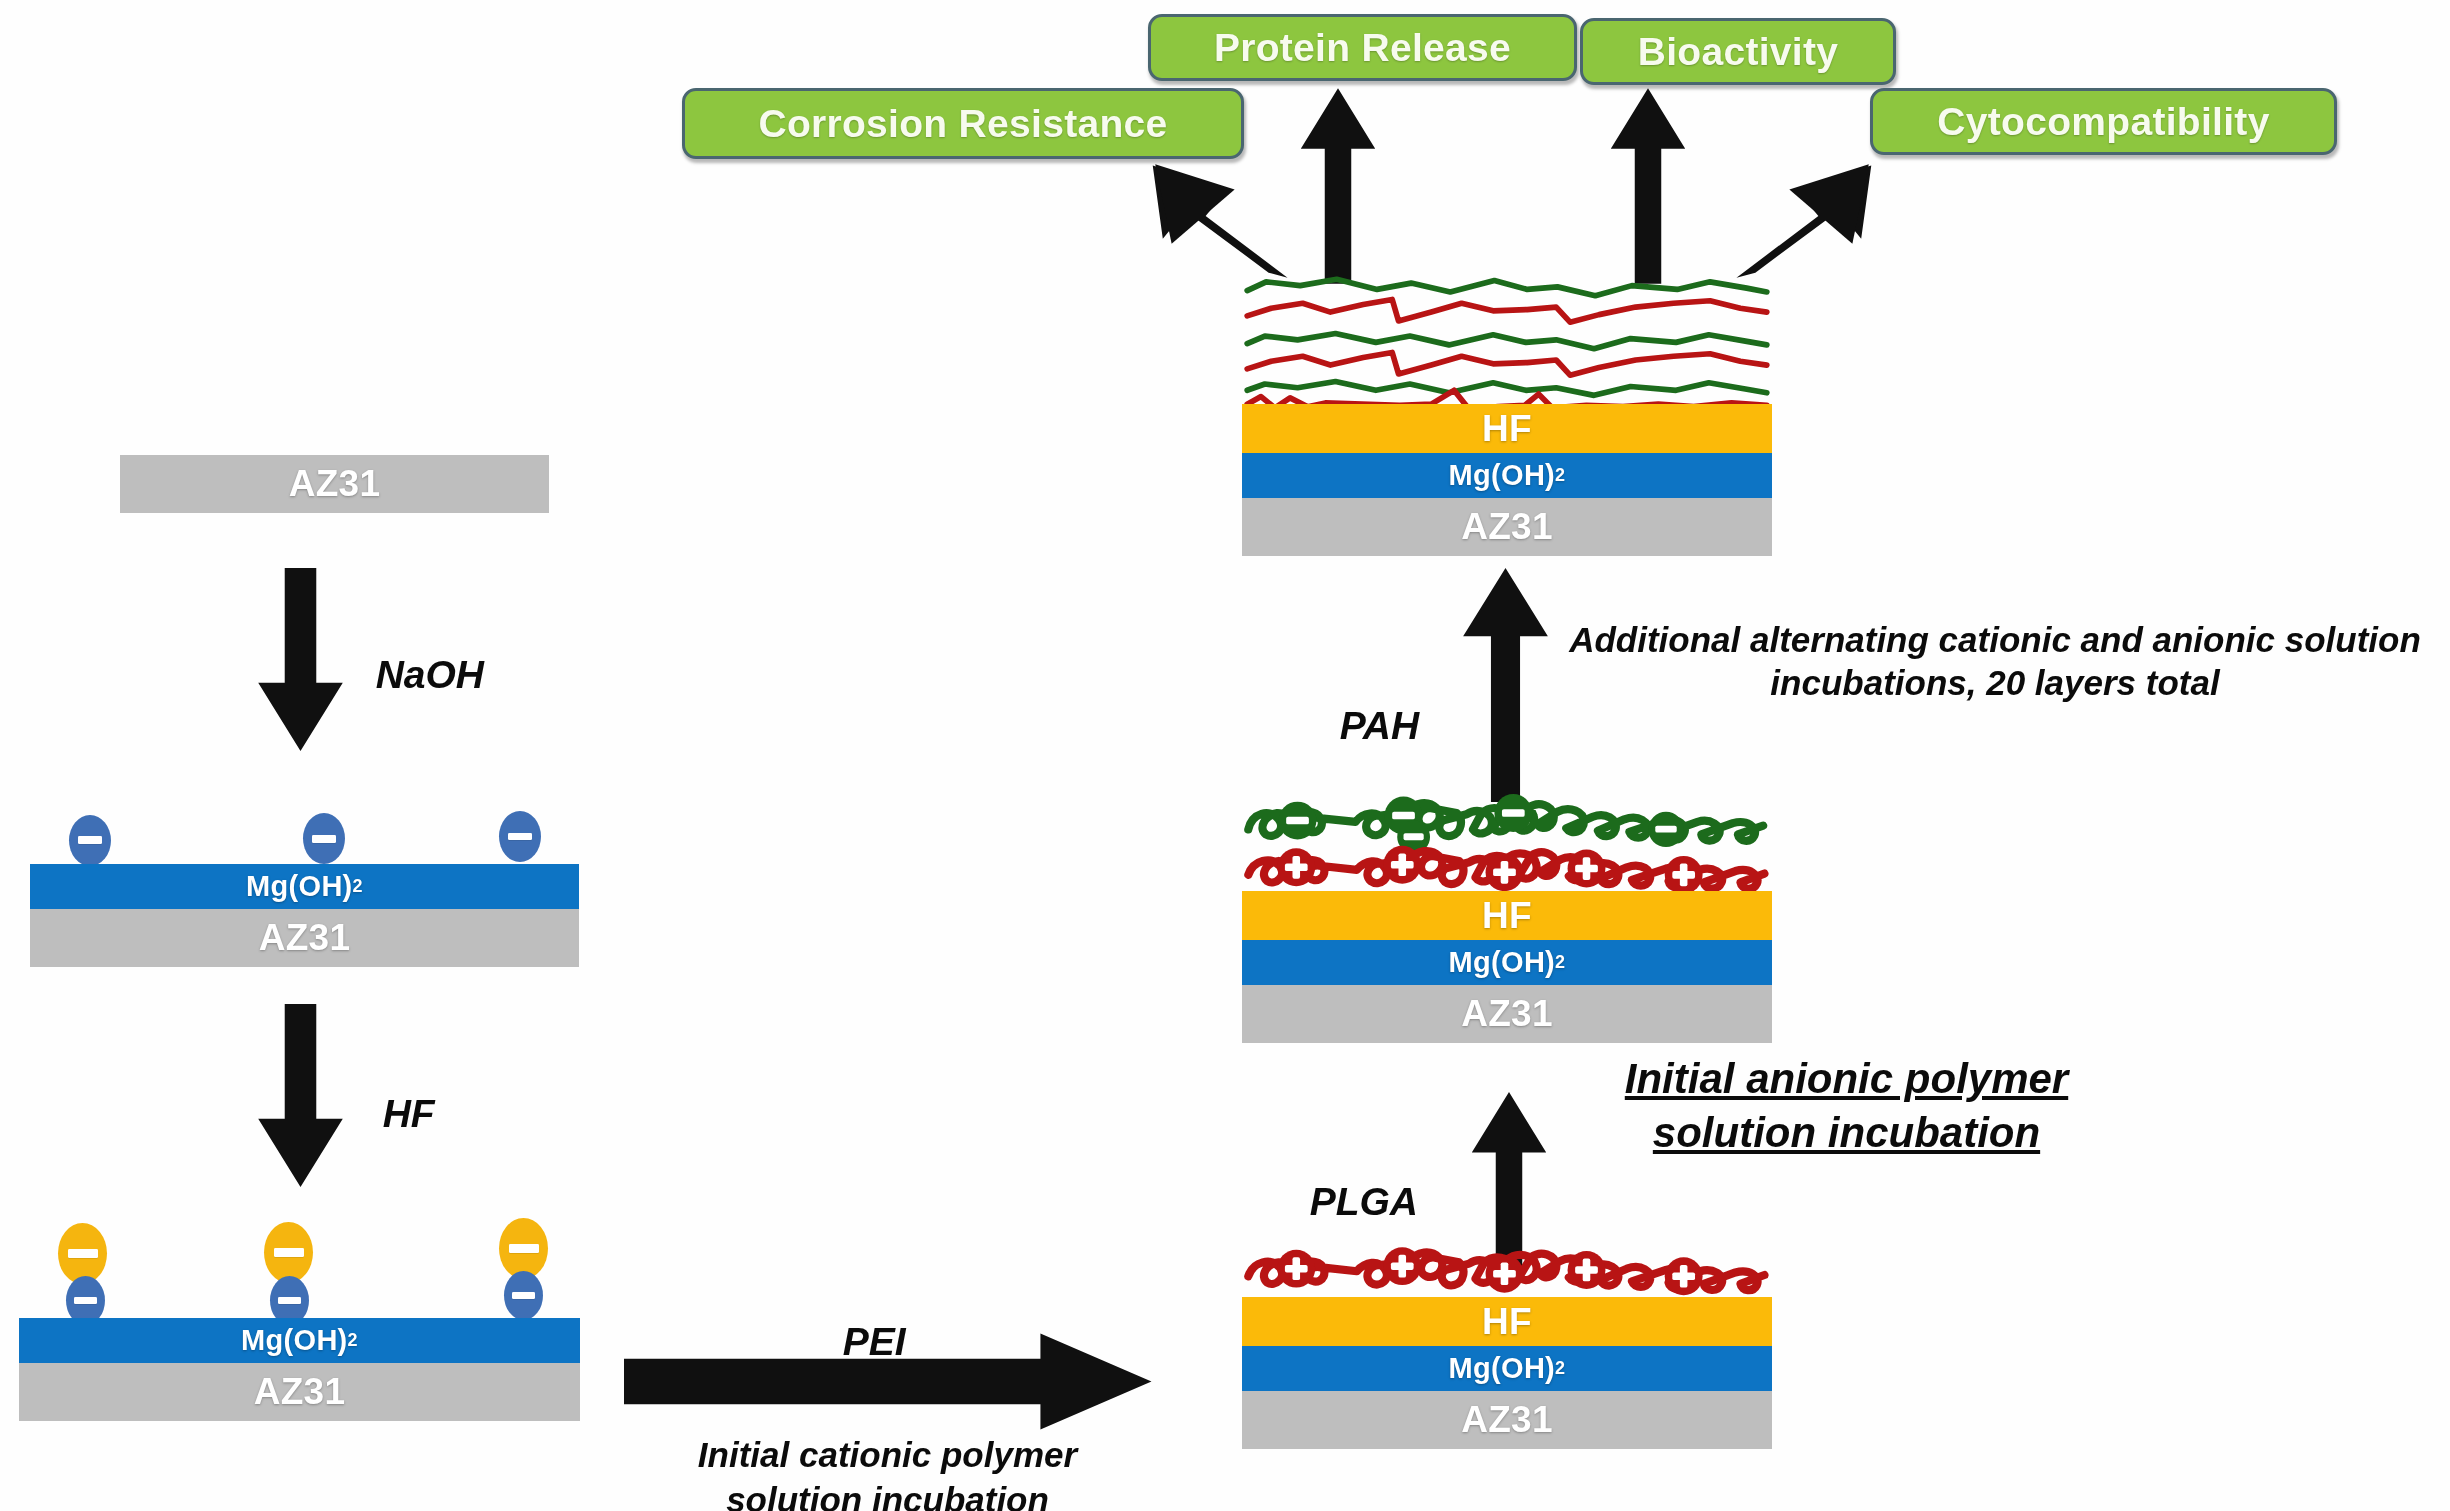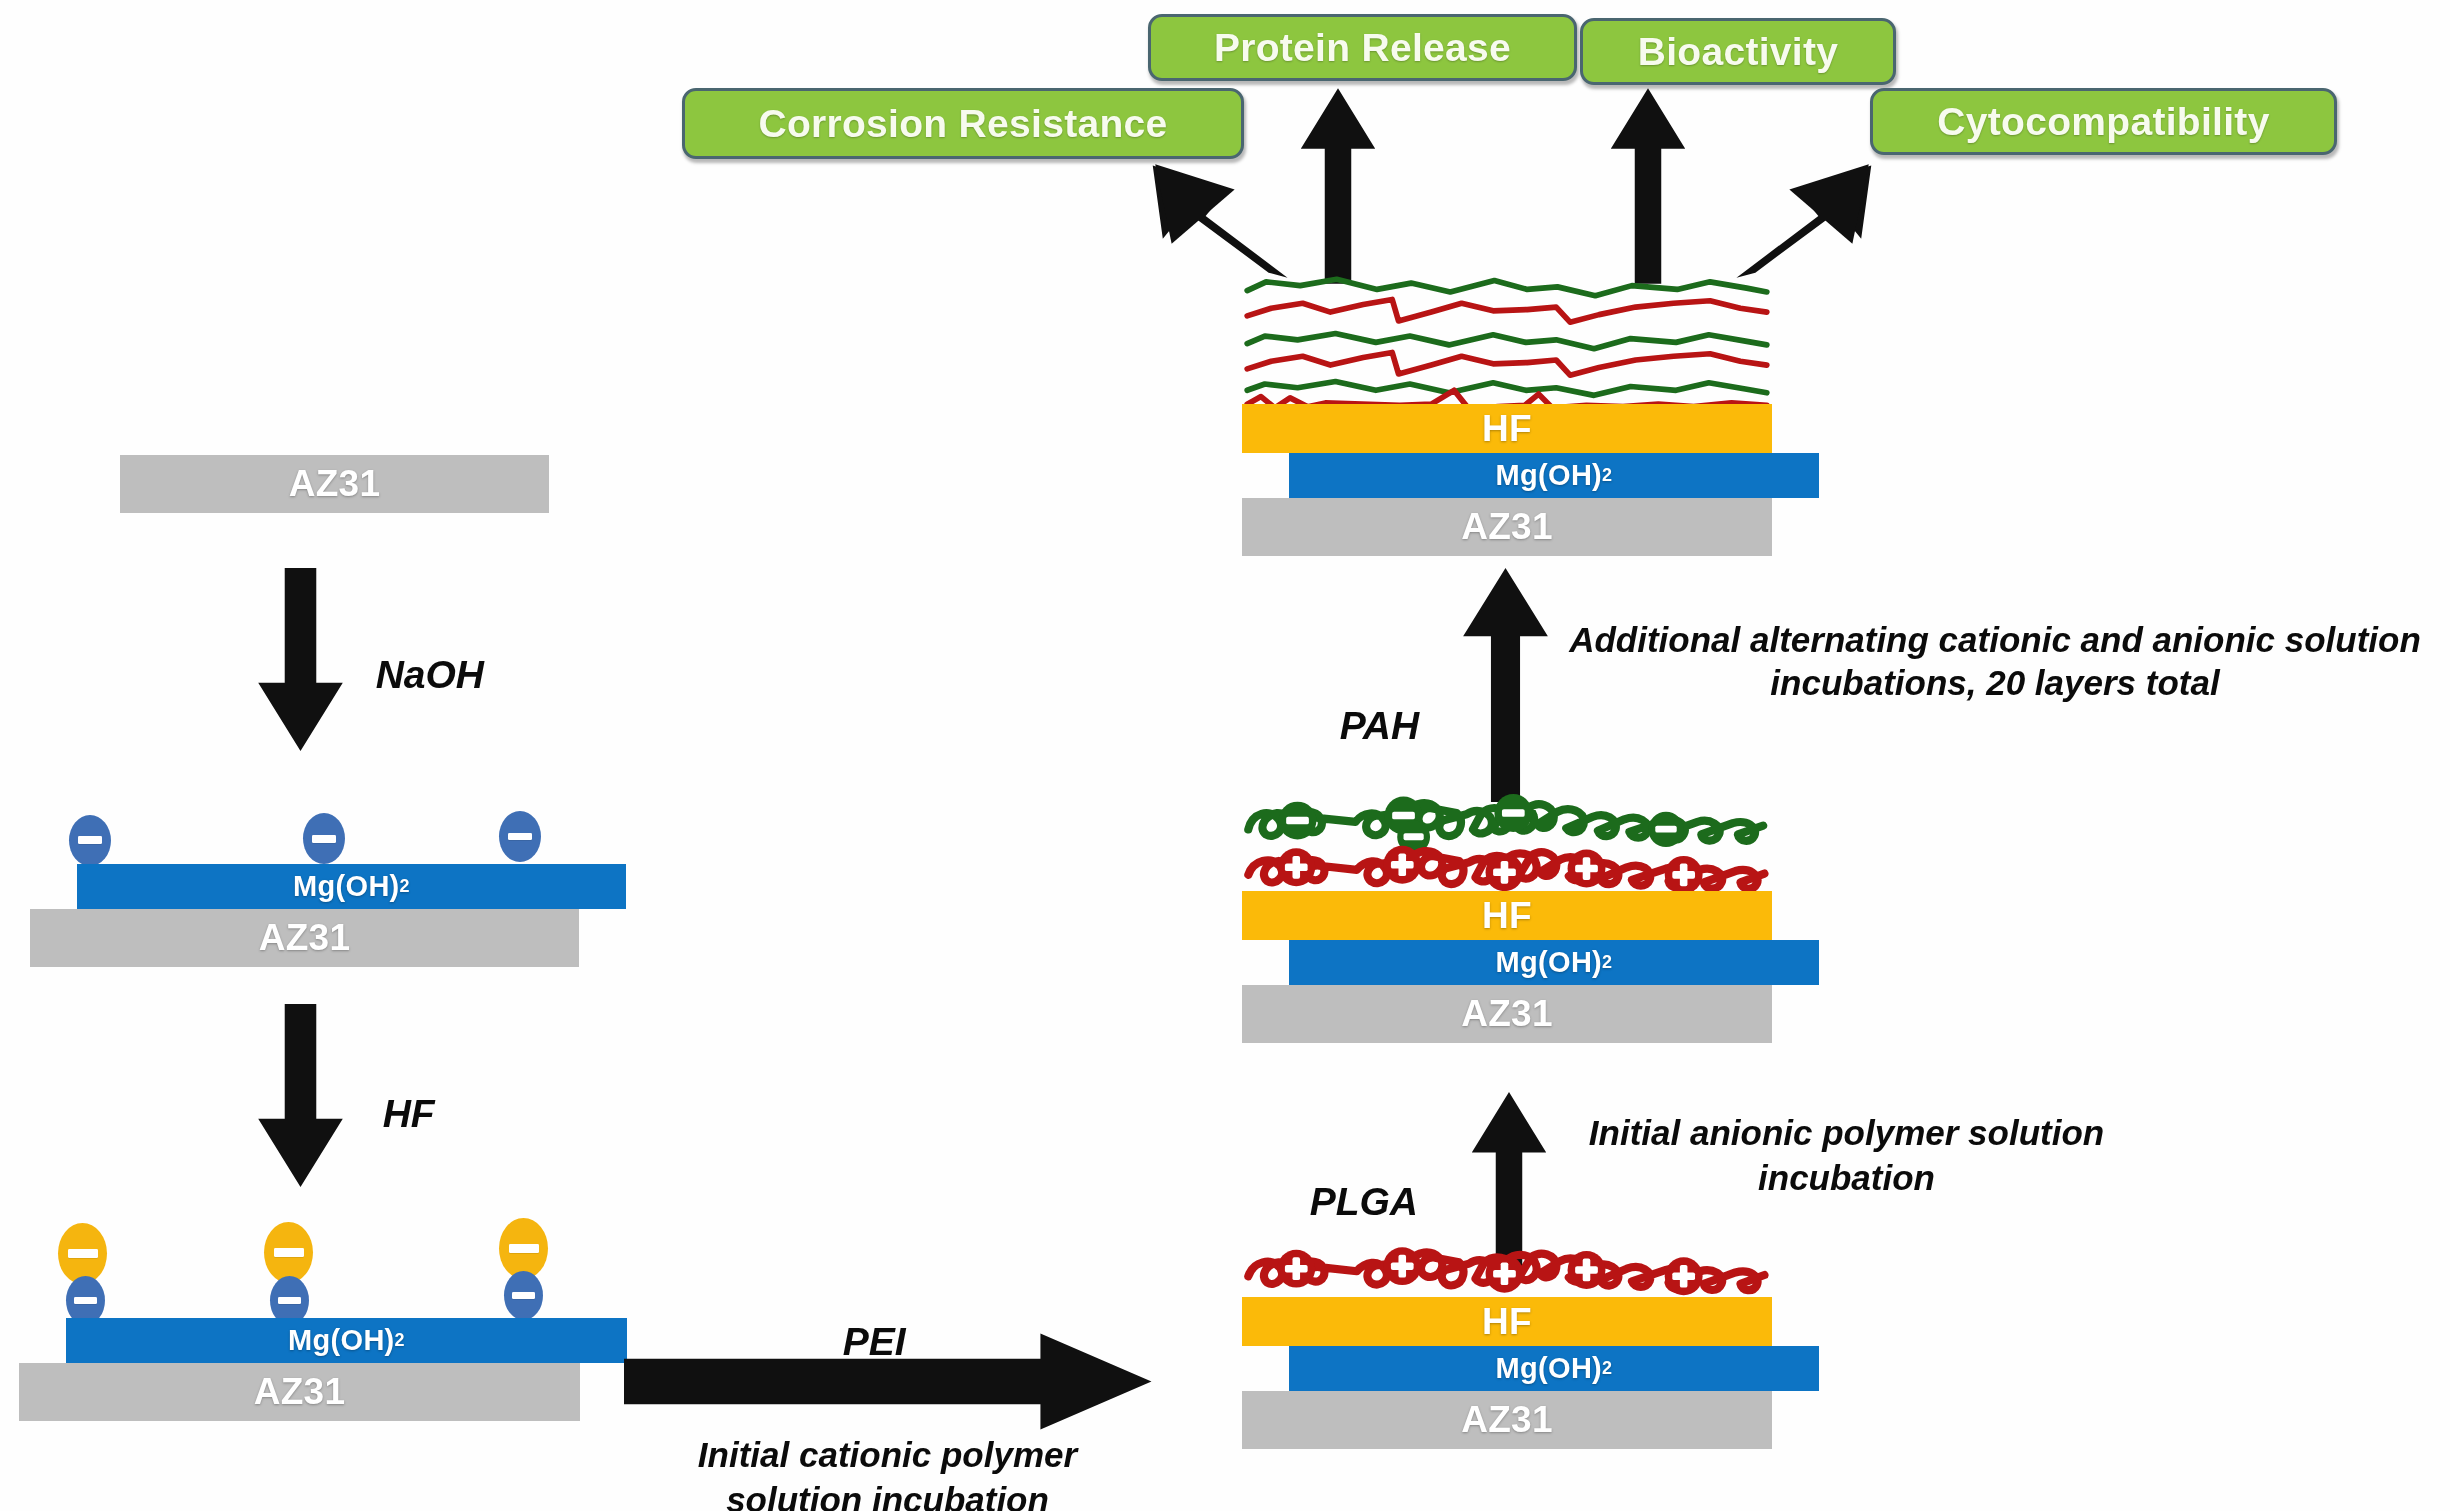--- a/index.html
+++ b/index.html
@@ -30,21 +30,21 @@
   .stack{position:absolute;}
   .layer{
     box-sizing:border-box;
     display:flex;align-items:center;justify-content:center;
     color:#ffffff;font-weight:bold;
     text-shadow:0 1.3px 2.5px rgba(0,0,0,.30);
     letter-spacing:0.3px;
     width:100%;
   }
   .layer.az31{background:#BEBEBE;}
-  .layer.mgoh{background:#0D74C4;margin-left:47px;}
+  .layer.mgoh{background:#0D74C4;}
   .layer.hf{background:#FBBA09;}
   .layer sub{font-size:.62em;vertical-align:sub;}
 
   
   .charge{
     position:absolute;
     border-radius:50%;
     display:flex;align-items:center;justify-content:center;
   }
   .charge .bar{
@@ -209,21 +209,21 @@
 </div>
 
 <div class="arrow" style="left:1468px;top:1092px;width:82px;height:183px;">
   <svg width="82" height="183" viewBox="0 0 130 290">
     <polygon fill="#101010" points="44,290 44,96 6,96 65,0 124,96 86,96 86,290"></polygon>
   </svg>
 </div>
 <div class="lab" style="left:1288px;top:1136px;font-size:39px;">
   <span>PLGA</span>
 </div>
-<div class="lab center" style="left:1572px;top:1111px;width:549px;font-size:35px;line-height:1.28;">
+<div class="lab center" style="left:1572px;top:1052px;width:549px;font-size:42px;line-height:1.28;text-decoration:underline;">
   <span>Initial anionic polymer
 solution incubation</span>
 </div>
 
 <div class="poly" style="left:1242px;top:1237px;width:530px;height:76px;">
   <svg width="530" height="76" viewBox="0 0 840 120">
     <g fill="none" stroke="#B81414" stroke-width="13" stroke-linecap="round" stroke-linejoin="round">
       <path d="M10,62 C18,38 46,32 60,48 C72,64 52,80 40,72 C28,62 38,42 58,40 L96,46 C108,34 126,38 130,52 C134,68 116,76 106,66 C98,56 110,44 126,48 L182,54 C196,38 216,36 226,50 C238,66 218,82 204,72 C192,62 202,42 222,44 L268,38 C276,22 300,20 312,32 C326,46 310,68 292,62 C278,56 282,34 302,32 L344,40 C356,50 352,72 336,76 C320,80 310,62 322,52 L360,42 C378,30 402,40 400,58 C398,72 378,78 370,66 L384,40 C400,26 424,32 428,48 C432,66 412,76 402,64 L420,36 C436,22 462,28 466,44 C472,64 448,76 440,62 L458,32 C474,20 496,28 498,44 C500,62 480,70 472,58 L504,38 C524,28 546,38 546,54 C546,70 526,76 518,64 L560,46 C580,38 600,50 596,66 C592,80 572,80 568,68 L610,50 C632,42 652,54 646,70 C642,82 622,82 618,70 L672,52 C694,46 712,60 704,74 C698,86 678,84 676,72 L726,54 C746,48 766,60 760,74 C754,88 734,86 732,74 L782,56 C804,50 822,62 816,76 C810,88 792,86 790,74 L828,60"></path>
     </g>
     <circle cx="86" cy="50" r="30" fill="#B81414"></circle>

